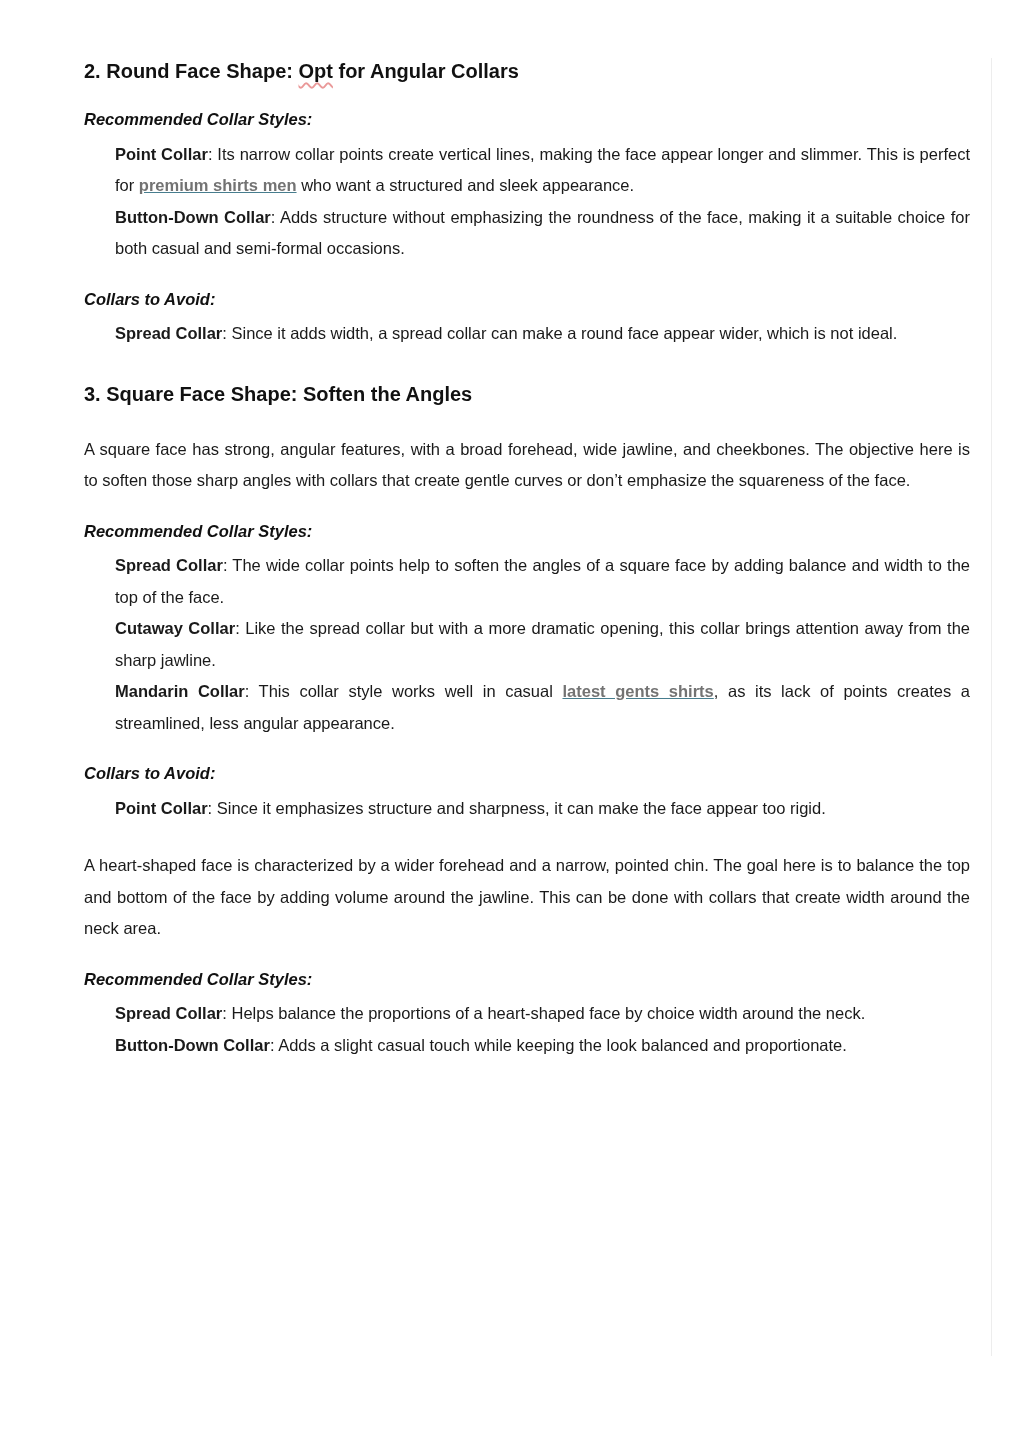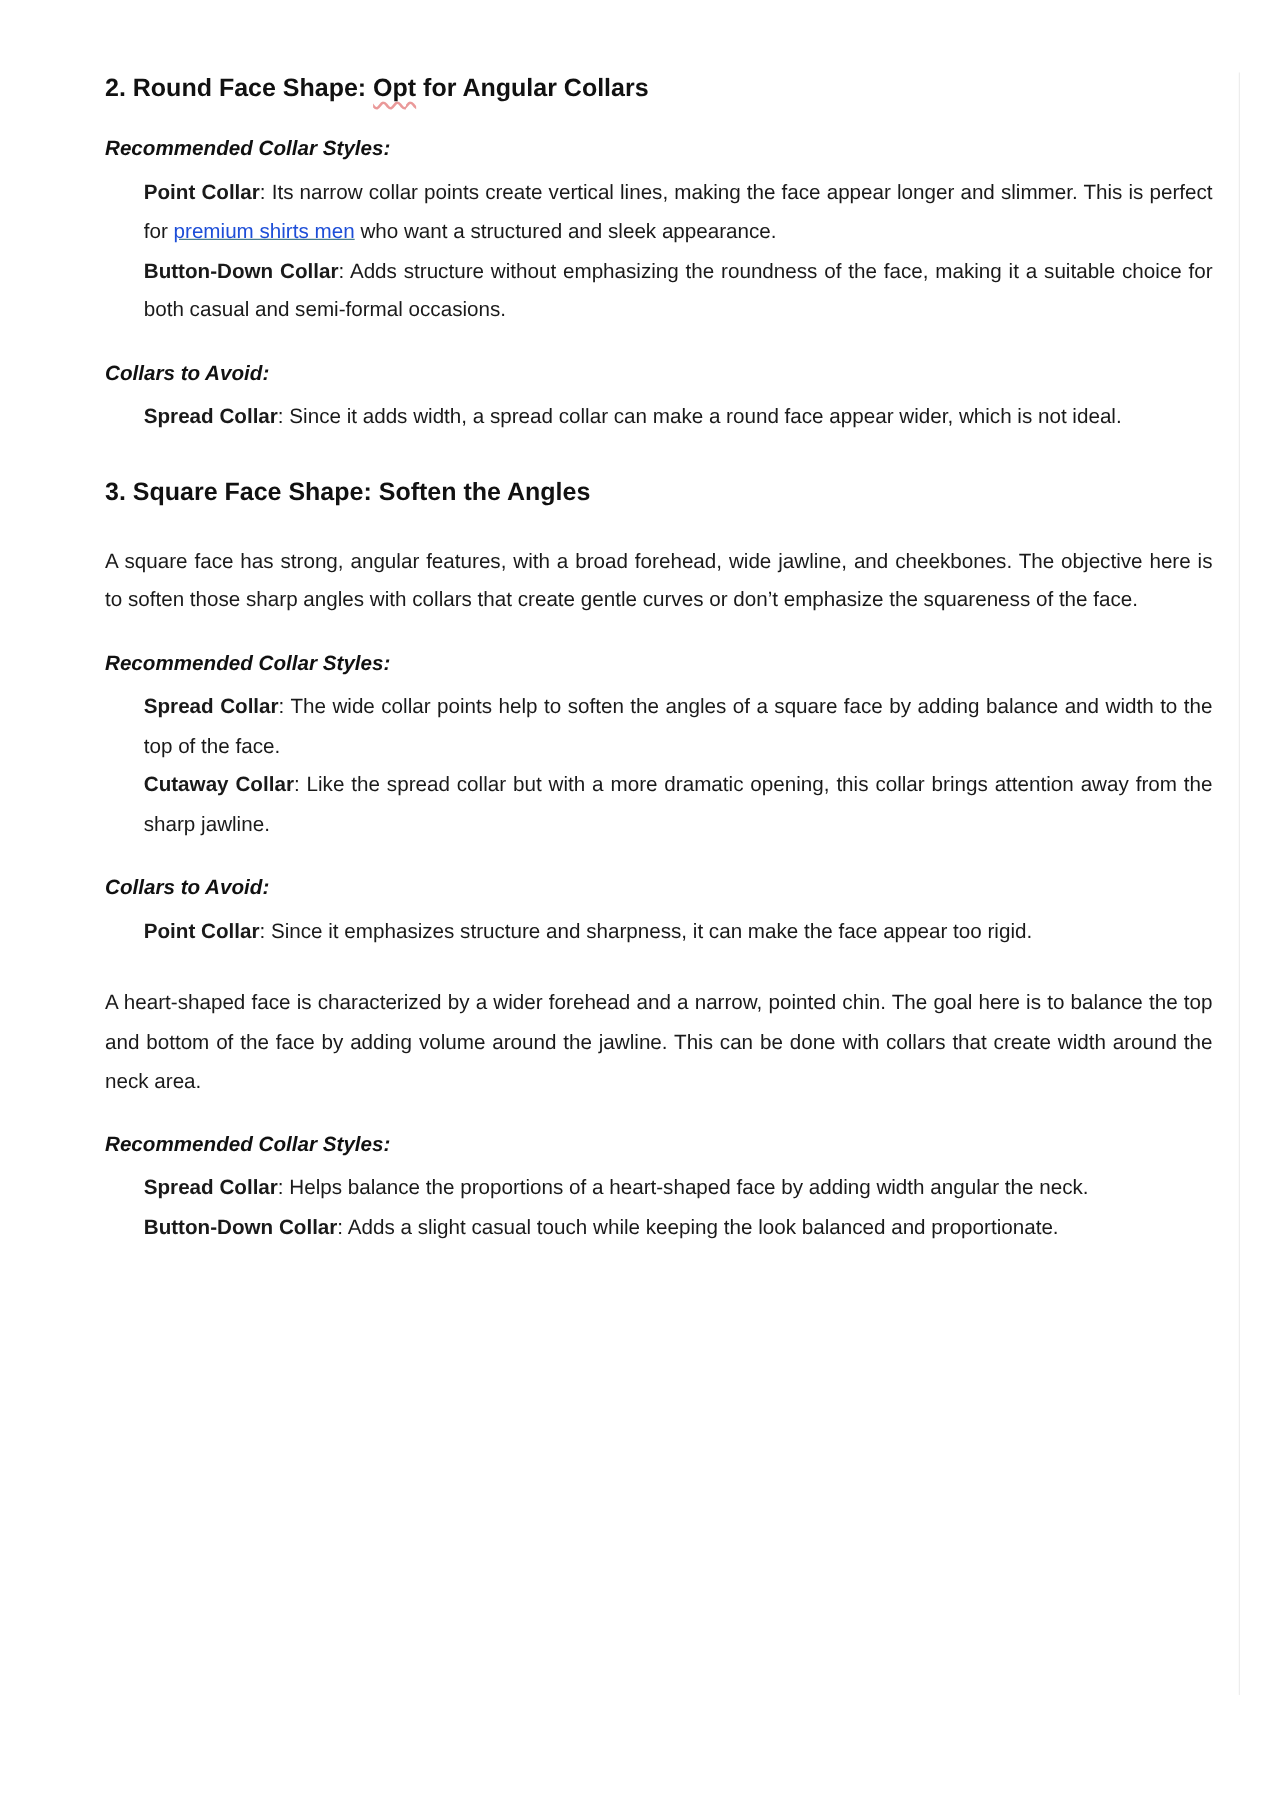--- a/index.html
+++ b/index.html
@@ -43,22 +43,22 @@
   p.block-label {
     margin: 19px 0 0 0;
     font-weight: 700;
     color: #111111;
     font-style: italic;
   }
   .items { margin: 3px 0 0 31px; }
   .items p.item { margin: 0; text-align: justify; }
   .b { font-weight: 700; }
   .link {
-    color: #1d4ed8;
-    font-weight: 400;
+    color: #737373;
+    font-weight: 700;
     text-decoration: underline;
     text-decoration-color: #477d8e;
     cursor: pointer;
     margin-top: 40px;
   }
   .misspell {
     text-decoration: underline;
     text-decoration-style: wavy;
     text-decoration-color: #ea9999;
     text-decoration-thickness: 1.5px;
@@ -88,30 +88,31 @@
     </div>
 
     <h2 class="section-heading">3. Square Face Shape: Soften the Angles</h2>
 
     <p class="intro">A square face has strong, angular features, with a broad forehead, wide jawline, and cheekbones. The objective here is to soften those sharp angles with collars that create gentle curves or don’t emphasize the squareness of the face.</p>
 
     <p class="block-label">Recommended Collar Styles:</p>
     <div class="items">
       <p class="item"><span class="b">Spread Collar</span><span>: The wide collar points help to soften the angles of a square face by adding balance and width to the top of the face.</span></p>
       <p class="item"><span class="b">Cutaway Collar</span><span>: Like the spread collar but with a more dramatic opening, this collar brings attention away from the sharp jawline.</span></p>
+      <p class="item"><span class="b">Mandarin Collar</span><span>: This collar style works well in casual </span><a class="link">latest gents shirts</a><span>, as its lack of points creates a streamlined, less angular appearance.</span></p>
     </div>
 
     <p class="block-label">Collars to Avoid:</p>
     <div class="items">
       <p class="item"><span class="b">Point Collar</span><span>: Since it emphasizes structure and sharpness, it can make the face appear too rigid.</span></p>
     </div>
 
 
     <p class="intro">A heart-shaped face is characterized by a wider forehead and a narrow, pointed chin. The goal here is to balance the top and bottom of the face by adding volume around the jawline. This can be done with collars that create width around the neck area.</p>
 
     <p class="block-label">Recommended Collar Styles:</p>
     <div class="items">
-      <p class="item"><span class="b">Spread Collar</span><span>: Helps balance the proportions of a heart-shaped face by adding width angular the neck.</span></p>
+      <p class="item"><span class="b">Spread Collar</span><span>: Helps balance the proportions of a heart-shaped face by choice width around the neck.</span></p>
       <p class="item"><span class="b">Button-Down Collar</span><span>: Adds a slight casual touch while keeping the look balanced and proportionate.</span></p>
     </div>
 
   </div>
 </div>
 
 </body></html>

